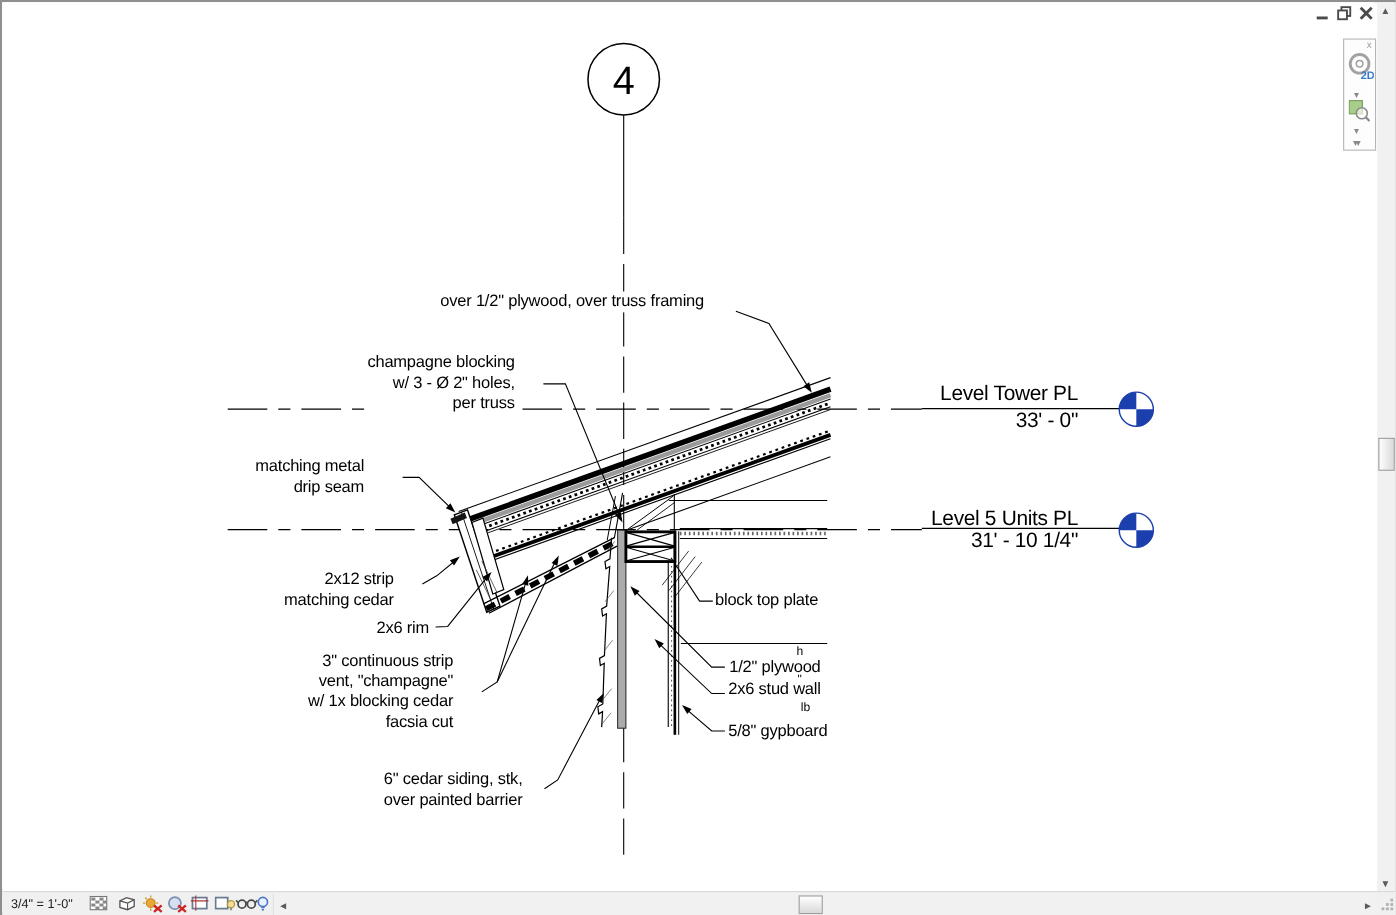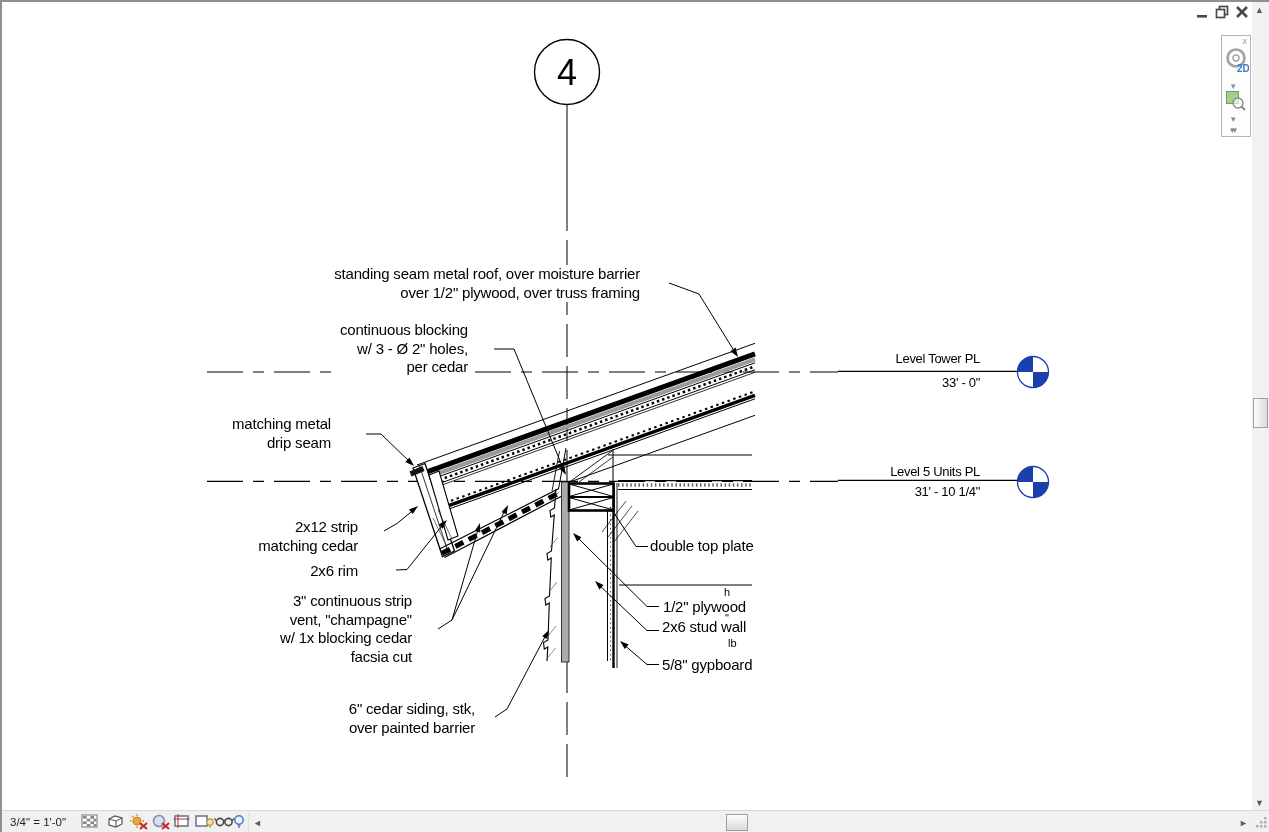--- a/index.html
+++ b/index.html
@@ -5,21 +5,21 @@
   *{margin:0;padding:0;box-sizing:border-box}
   html,body{width:1269px;height:832px;overflow:hidden;background:#fff;
     font-family:"Liberation Sans", sans-serif;}
   .app{position:relative;width:1269px;height:832px;background:#fff;
        border:2px solid #8f8f8f;}
   .canvas{position:absolute;left:0;top:0;width:1247px;height:806px;background:#fff;overflow:hidden;}
   svg.draw{position:absolute;left:0;top:0;}
   .note{position:absolute;font-size:15px;line-height:18.5px;color:#000;
         white-space:nowrap;background:#fff;letter-spacing:-0.2px;}
   .ra{text-align:right}
-  .level-label{position:absolute;font-size:13px;line-height:19px;color:#000;
+  .level-label{position:absolute;font-size:19px;line-height:19px;color:#000;
         white-space:nowrap;letter-spacing:-0.3px;}
   .mark{position:absolute;font-size:11px;color:#000;line-height:11px;}
   
   .winbtns{position:absolute;top:3px;left:1193px;display:flex;gap:5px;}
   .winbtn{width:15px;height:15px;display:inline-block;cursor:default;}
   
   .navbar{position:absolute;left:1219px;top:33px;width:30px;height:102px;
           background:#fdfdfd;border:1px solid #b5b5b5;}
   .nav-x{position:absolute;right:3px;top:1px;font-size:9px;color:#9a9a9a;line-height:9px;}
   .nav-chev{position:absolute;left:9px;font-size:9px;color:#8a8a8a;line-height:8px;}
@@ -173,51 +173,50 @@
         <path d="M1031,370 L1046.5,370 A15.5,15.5 0 0 1 1031,385.5 Z" fill="#1c3fae"></path>
       </g>
       <g>
         <circle cx="1031" cy="480" r="15.5" fill="#fff" stroke="#1c3fae" stroke-width="1.3"></circle>
         <path d="M1031,480 L1015.5,480 A15.5,15.5 0 0 1 1031,464.5 Z" fill="#1c3fae"></path>
         <path d="M1031,480 L1046.5,480 A15.5,15.5 0 0 1 1031,495.5 Z" fill="#1c3fae"></path>
       </g>
     </svg>
 
     <div class="note ra" style="right:609px;top:263px;">
-        <div>standing seam metal roof, over moisture barrier</div>
         <div>over 1/2" plywood, over truss framing</div>
       </div>
     <div class="note ra" style="right:781px;top:319px;">
-        <div>continuous blocking</div>
+        <div>champagne blocking</div>
         <div>w/ 3 - Ø 2" holes,</div>
-        <div>per cedar</div>
+        <div>per truss</div>
       </div>
     <div class="note ra" style="right:918px;top:413px;">
         <div>matching metal</div>
         <div>drip seam</div>
       </div>
     <div class="note ra" style="right:891px;top:516px;">
         <div>2x12 strip</div>
         <div>matching cedar</div>
       </div>
-    <div class="note ra" style="right:891px;top:560px;margin-left:28px;">
+    <div class="note ra" style="right:859px;top:560px;margin-left:28px;">
         <div>2x6 rim</div>
       </div>
     <div class="note ra" style="right:837px;top:590px;">
         <div>3" continuous strip</div>
         <div>vent, "champagne"</div>
         <div>w/ 1x blocking cedar</div>
         <div>facsia cut</div>
       </div>
     <div class="note ra" style="right:774px;top:698px;">
         <div>6" cedar siding, stk,</div>
         <div>over painted barrier</div>
       </div>
     <div class="note" style="left:648px;top:535px;">
-        <div>double top plate</div>
+        <div>block top plate</div>
       </div>
     <div class="note" style="left:661px;top:596px;">
         <div>1/2" plywood</div>
       </div>
     <div class="note" style="left:660px;top:616px;">
         <div>2x6 stud wall</div>
       </div>
     <div class="note" style="left:660px;top:654px;">
         <div>5/8" gypboard</div>
       </div>

